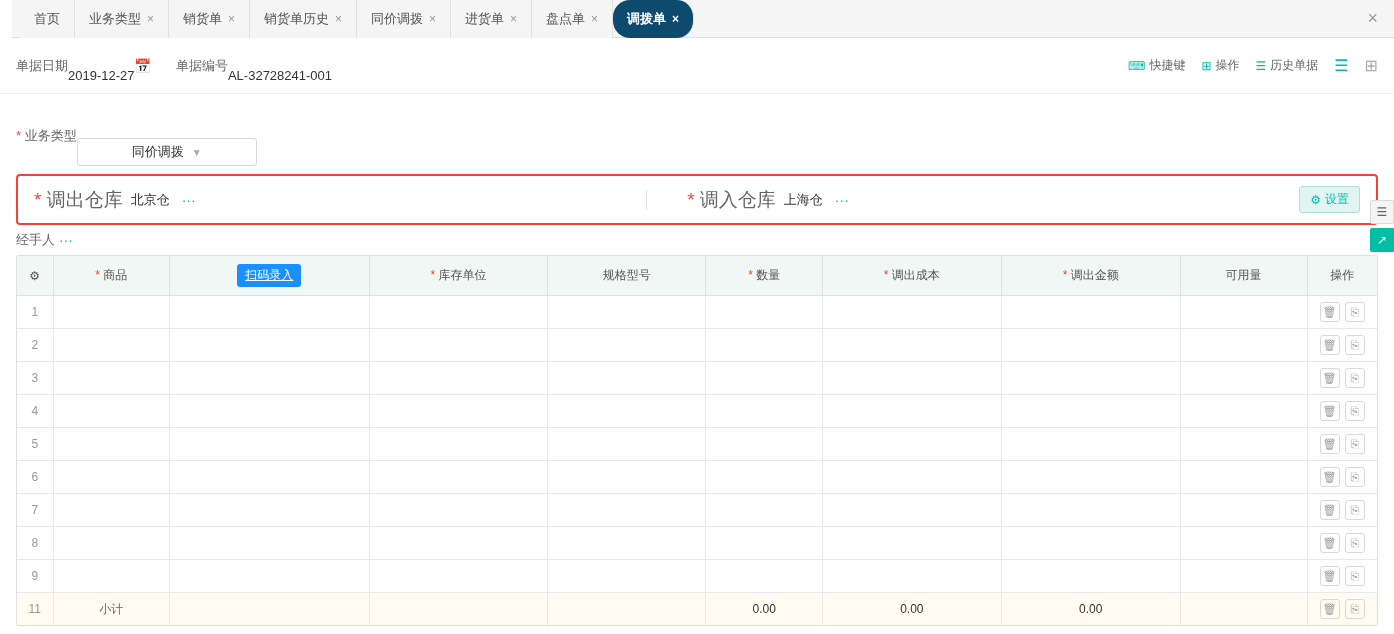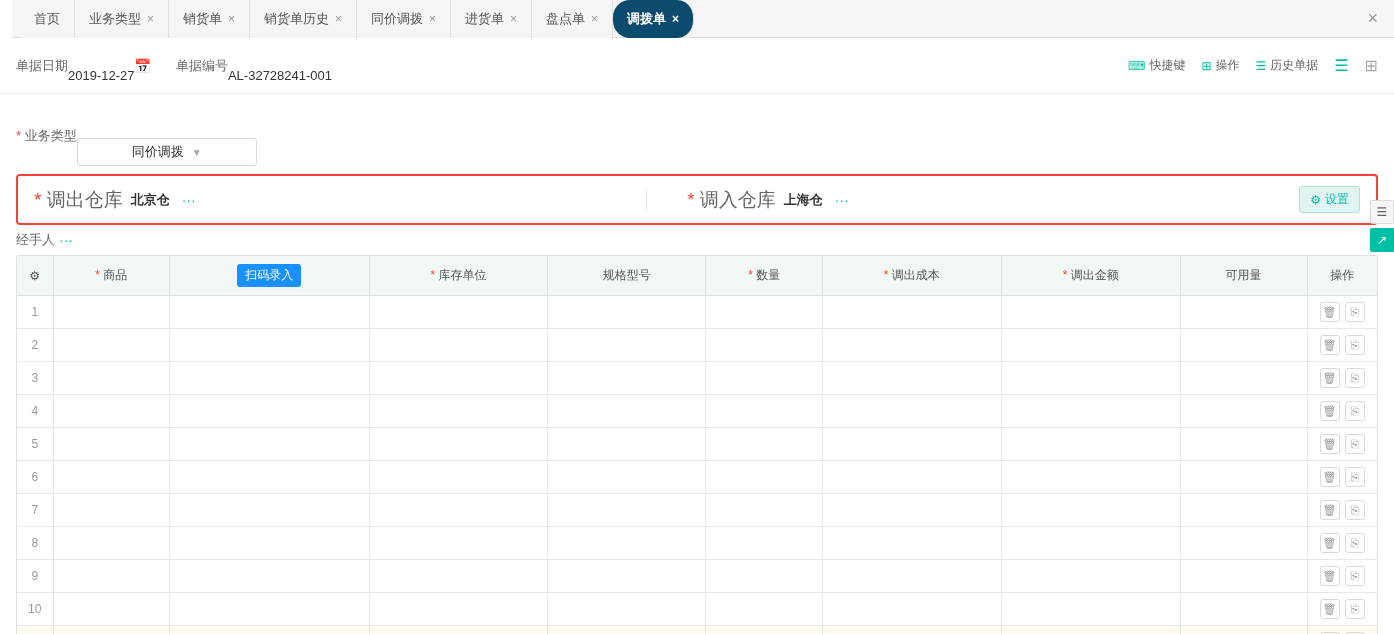--- a/index.html
+++ b/index.html
@@ -133,21 +133,21 @@
       gap: 40px;
       position: relative;
     }
     .warehouse-field {
       display: flex;
       align-items: center;
       gap: 8px;
       flex: 1;
     }
     .warehouse-field label { color: #666; font-size: 19px; white-space: nowrap; }
-    .warehouse-value { color: #333; font-size: 13px; font-weight: 700; }
+    .warehouse-value { color: #333; font-size: 13px; font-weight: 400; }
     .divider-v {
       width: 1px;
       height: 20px;
       background: #e0e0e0;
     }
     .settings-btn-green {
       background: #e0f5f2;
       border: 1px solid #b2dfdb;
       border-radius: 3px;
       padding: 4px 10px;
@@ -230,20 +230,21 @@
     }
     .subtotal-label { color: #666; font-size: 12px; }
     .scan-btn {
       background: #1890ff;
       color: #fff;
       border: none;
       border-radius: 3px;
       padding: 3px 8px;
       font-size: 12px;
       cursor: pointer;
+      text-decoration: underline;
     }
     .required-col { color: #f44336; }
 
     
     ::-webkit-scrollbar { width: 6px; height: 6px; }
     ::-webkit-scrollbar-track { background: #f1f1f1; }
     ::-webkit-scrollbar-thumb { background: #ccc; border-radius: 3px; }
 
     
     .right-panel {
@@ -549,35 +550,20 @@
       <td></td>
       <td></td>
       <td></td>
       <td></td>
       <td></td>
       <td class="col-actions">
         <span class="action-icon">🗑</span>
         <span class="action-icon">⎘</span>
       </td>
     </tr>
-        <tr>
-      <td class="row-num">10</td>
-      <td></td>
-      <td></td>
-      <td></td>
-      <td></td>
-      <td></td>
-      <td></td>
-      <td></td>
-      <td></td>
-      <td class="col-actions">
-        <span class="action-icon">🗑</span>
-        <span class="action-icon">⎘</span>
-      </td>
-    </tr>
         <tr class="subtotal-row">
       <td class="row-num">11</td>
       <td><span class="subtotal-label">小计</span></td>
       <td></td>
       <td></td>
       <td></td>
       <td>0.00</td>
       <td>0.00</td>
       <td>0.00</td>
       <td></td>

